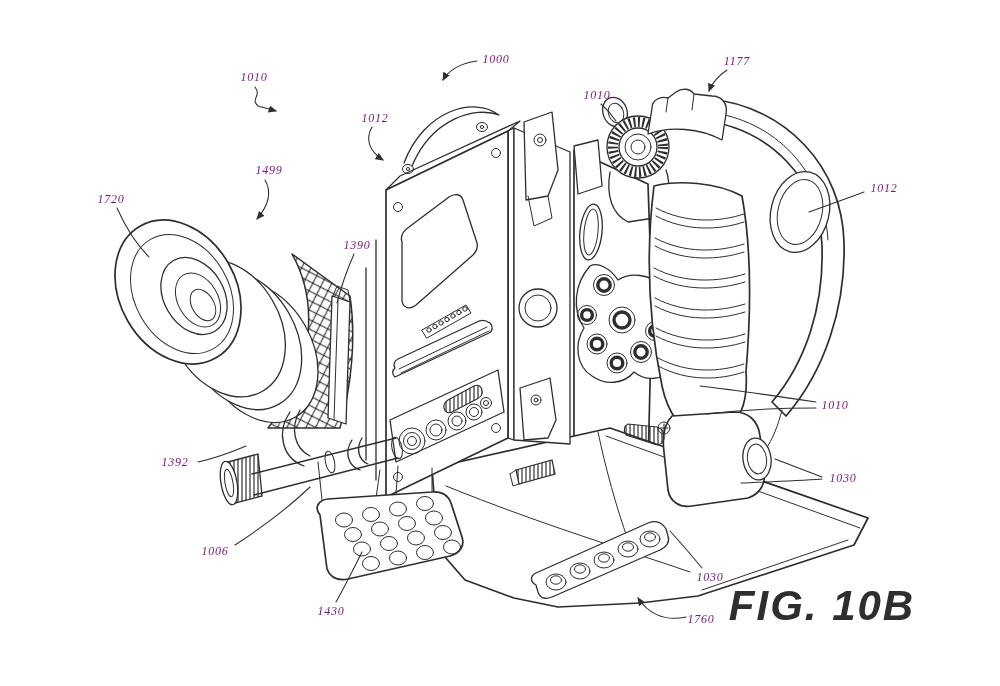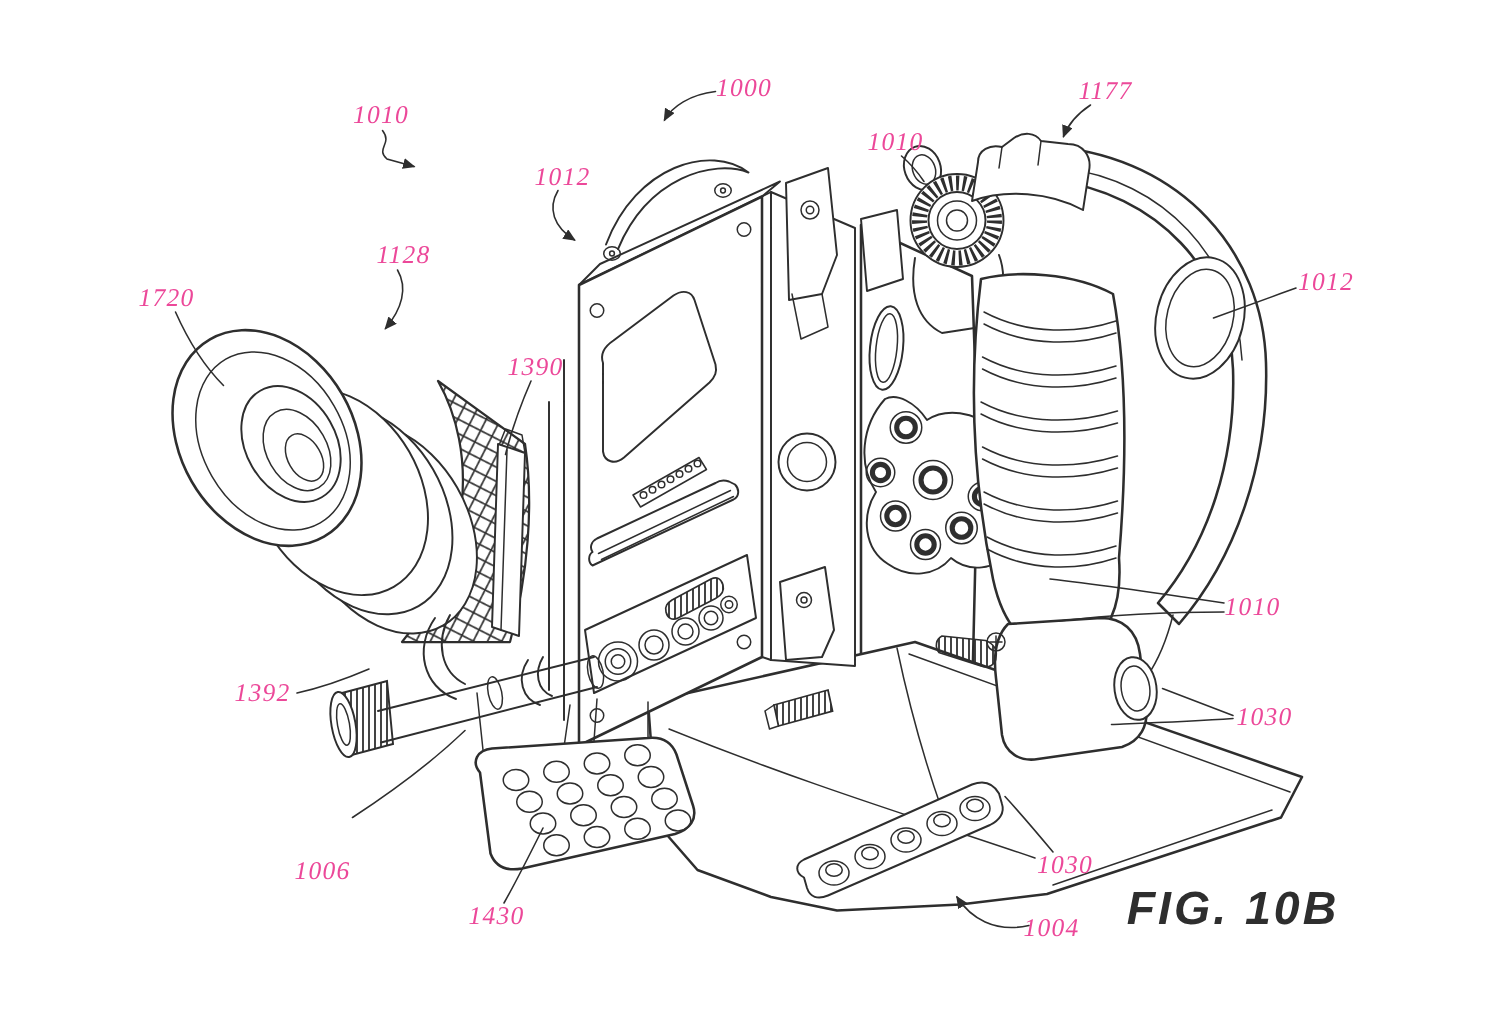--- a/index.html
+++ b/index.html
@@ -3,27 +3,27 @@
 <meta charset="utf-8">
 <style>
   html,body{margin:0;padding:0;background:#fff;}
   .stage{
     position:relative;width:1000px;height:686px;background:#ffffff;
     overflow:hidden;font-family:"Liberation Serif",serif;
   }
   .stage svg{position:absolute;left:0;top:0;}
   .ref{
     position:absolute;transform:translate(-50%,-50%);
-    font-style:italic;font-size:17px;letter-spacing:.8px;color:#ec4899;
+    font-style:italic;font-size:12px;letter-spacing:.8px;color:#701a75;
     white-space:nowrap;user-select:none;
   }
   .caption{
     position:absolute;transform:translate(-50%,-50%);
     font-family:"Liberation Sans",sans-serif;
-    font-style:italic;font-weight:600;font-size:31px;letter-spacing:2px;color:#2e2e2e;
+    font-style:italic;font-weight:600;font-size:42px;letter-spacing:2px;color:#2e2e2e;
     white-space:nowrap;
   }
   
   .s{fill:none;stroke:#2e2e2e;stroke-width:1.3;stroke-linecap:round;stroke-linejoin:round;}
   .t{fill:none;stroke:#2e2e2e;stroke-width:1;stroke-linecap:round;stroke-linejoin:round;}
   .f{fill:#ffffff;stroke:#2e2e2e;stroke-width:1.3;stroke-linecap:round;stroke-linejoin:round;}
   .f2{fill:#ffffff;stroke:#2e2e2e;stroke-width:1.7;stroke-linecap:round;stroke-linejoin:round;}
   .lead{fill:none;stroke:#2e2e2e;stroke-width:1.05;stroke-linecap:round;}
 </style>
 </head>
@@ -276,25 +276,25 @@
       <path class="lead" d="M 686,617 C 663,622 647,612 638,598" marker-end="url(#arrow)"></path>
     </g>
   </svg>
 
   <span class="ref" style="left:254px;top:77px">1010</span>
   <span class="ref" style="left:496px;top:59px">1000</span>
   <span class="ref" style="left:737px;top:61px">1177</span>
   <span class="ref" style="left:597px;top:95px">1010</span>
   <span class="ref" style="left:375px;top:118px">1012</span>
   <span class="ref" style="left:884px;top:188px">1012</span>
-  <span class="ref" style="left:269px;top:170px">1128</span>
+  <span class="ref" style="left:269px;top:170px">1499</span>
   <span class="ref" style="left:111px;top:199px">1720</span>
   <span class="ref" style="left:357px;top:245px">1390</span>
   <span class="ref" style="left:175px;top:462px">1392</span>
-  <span class="ref" style="left:215px;top:581px">1006</span>
+  <span class="ref" style="left:215px;top:551px">1006</span>
   <span class="ref" style="left:331px;top:611px">1430</span>
   <span class="ref" style="left:835px;top:405px">1010</span>
   <span class="ref" style="left:843px;top:478px">1030</span>
   <span class="ref" style="left:710px;top:577px">1030</span>
-  <span class="ref" style="left:701px;top:619px">1004</span>
+  <span class="ref" style="left:701px;top:619px">1760</span>
 
   <span class="caption" style="left:822px;top:606px">FIG. 10B</span>
 </div>
 
 </body></html>

